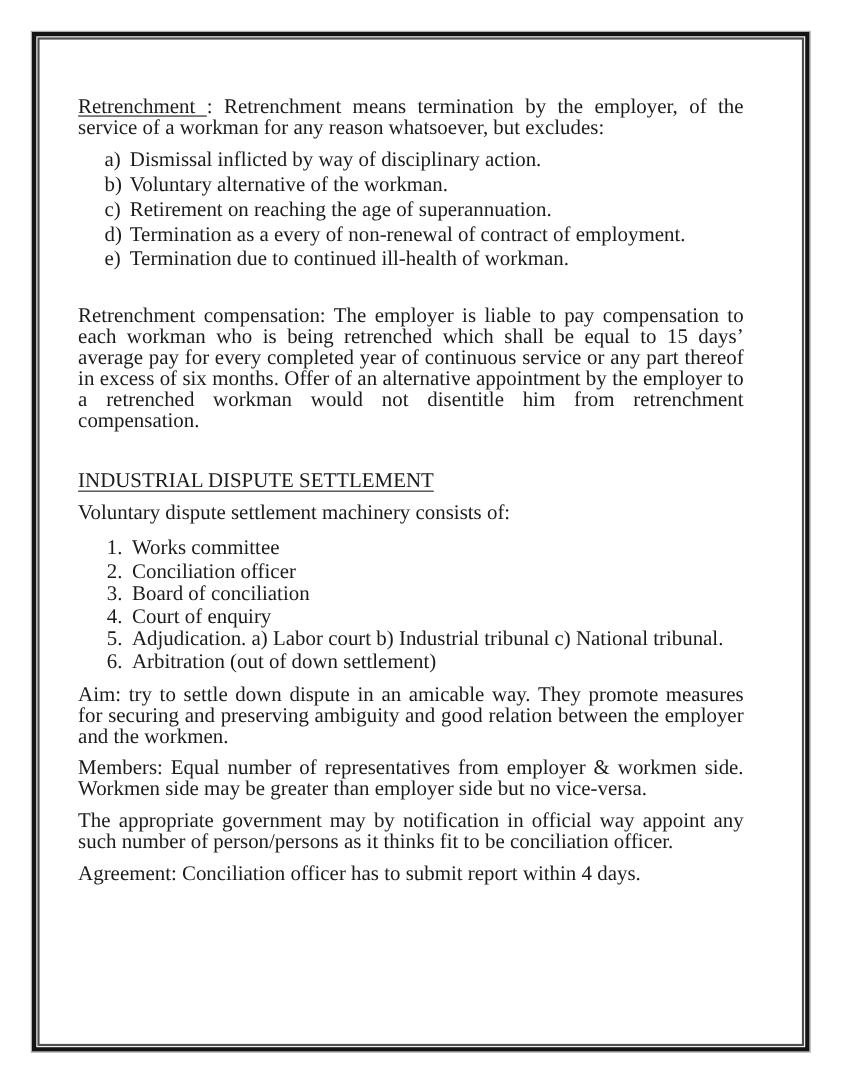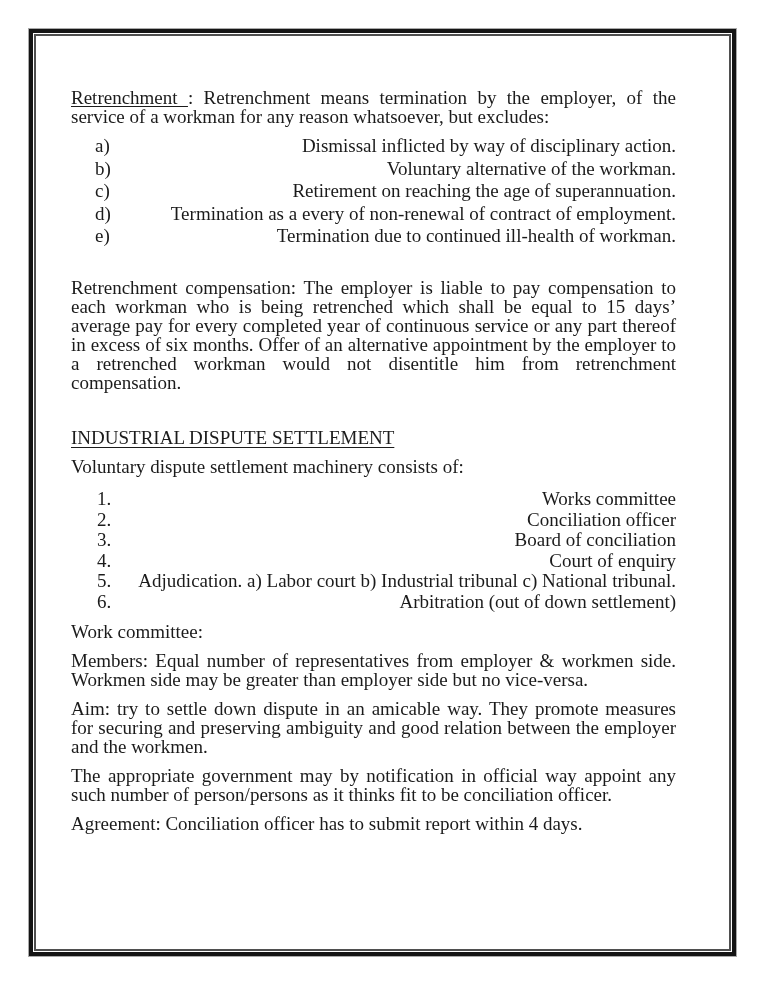--- a/index.html
+++ b/index.html
@@ -76,21 +76,20 @@
     display: flex;
     align-items: baseline;
   }
   .list-excludes .li { margin-bottom: 3.5px; }
   .list-machinery .li { margin-bottom: 1.5px; }
   .li .marker {
     flex: 0 0 23px;
   }
   .li .li-text {
     flex: 1 1 auto;
-    text-align: right;
   }
   .gap-before-compensation { margin-top: 16px; }
 </style>
 </head>
 <body>
 
 <div class="page-frame">
   <div class="page-frame-inner"></div>
 </div>
 
@@ -147,24 +146,23 @@
     <div class="li">
       <span class="marker">5.</span>
       <span class="li-text">Adjudication. a) Labor court b) Industrial tribunal c) National tribunal.</span>
     </div>
     <div class="li">
       <span class="marker">6.</span>
       <span class="li-text">Arbitration (out of down settlement)</span>
     </div>
   </div>
 
-  <p>Work committee:</p>
 
 
+  <p class="just">Aim: try to settle down dispute in an amicable way. They promote measures for securing and preserving ambiguity and good relation between the employer and the workmen.</p>
+
   <p class="just">Members: Equal number of representatives from employer &amp; workmen side. Workmen side may be greater than employer side but no vice-versa.</p>
-
-  <p class="just">Aim: try to settle down dispute in an amicable way. They promote measures for securing and preserving ambiguity and good relation between the employer and the workmen.</p>
 
   <p class="just">The appropriate government may by notification in official way appoint any such number of person/persons as it thinks fit to be conciliation officer.</p>
 
   <p>Agreement: Conciliation officer has to submit report within 4 days.</p>
 
 </div>
 
 </body></html>

